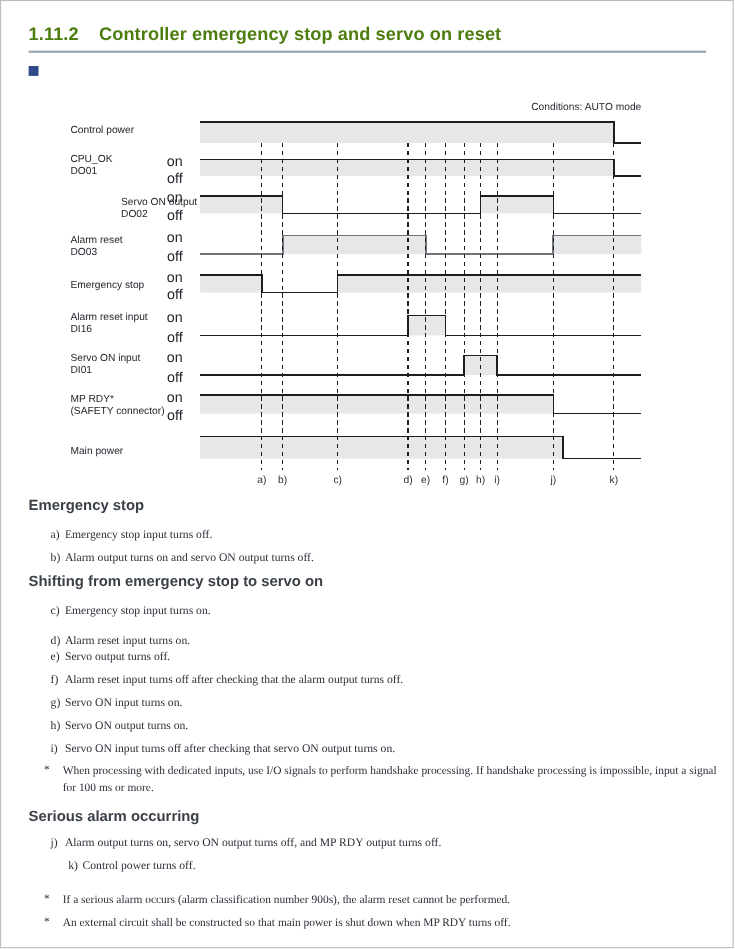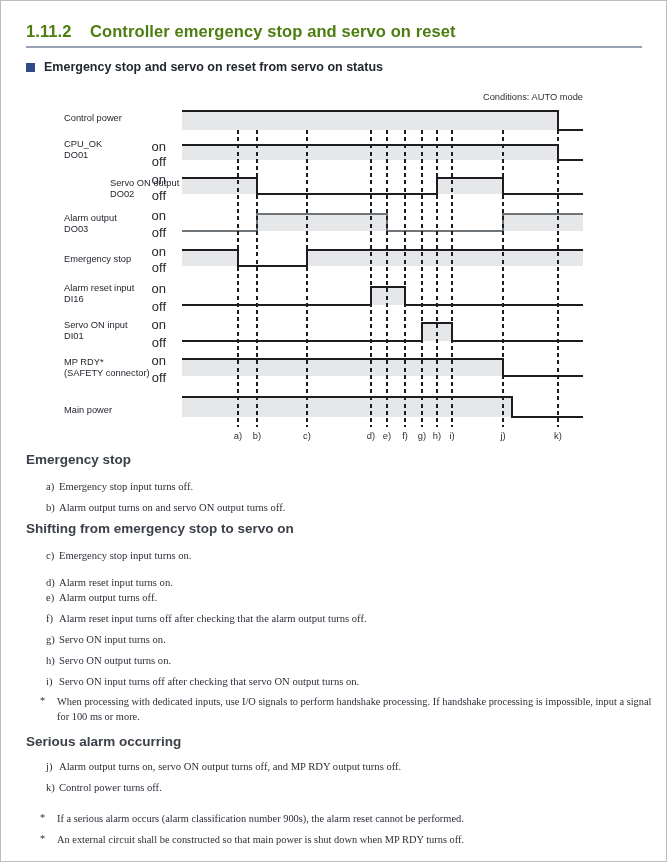--- a/index.html
+++ b/index.html
@@ -68,21 +68,20 @@
 <body>
 
 <div class="page-border"></div>
 
 <div class="sec-head">
   <span class="sec-num">1.11.2</span><span>Controller emergency stop and servo on reset</span>
 </div>
 <div class="sec-rule"></div>
 <div class="sub-head">
   <span class="sq"></span>
-  <span>Emergency stop and servo on reset from servo on status</span>
 </div>
 
 <div id="diagram">
   <div class="cond">Conditions: AUTO mode</div>
   <div id="labels">
       <div class="row-label" style="left: 64px; top: 113px;">
         <div>Control power</div>
       </div>
       <div class="row-label" style="left: 64px; top: 139px;">
         <div>CPU_OK</div>
@@ -90,21 +89,21 @@
       </div>
       <div class="onoff" style="left: 150px; top: 139px;">on</div>
       <div class="onoff" style="left: 150px; top: 154px;">off</div>
       <div class="row-label" style="left: 64px; top: 178px; margin-left: 46px;">
         <div>Servo ON output</div>
         <div>DO02</div>
       </div>
       <div class="onoff" style="left: 150px; top: 172px;">on</div>
       <div class="onoff" style="left: 150px; top: 188px;">off</div>
       <div class="row-label" style="left: 64px; top: 213px;">
-        <div>Alarm output</div>
+        <div>Alarm reset</div>
         <div>DO03</div>
       </div>
       <div class="onoff" style="left: 150px; top: 208px;">on</div>
       <div class="onoff" style="left: 150px; top: 225px;">off</div>
       <div class="row-label" style="left: 64px; top: 254px;">
         <div>Emergency stop</div>
       </div>
       <div class="onoff" style="left: 150px; top: 244px;">on</div>
       <div class="onoff" style="left: 150px; top: 260px;">off</div>
       <div class="row-label" style="left: 64px; top: 283px;">
@@ -176,28 +175,28 @@
     </svg>
 </div>
 
 <div id="body-text">
     <div class="h2" style="top: 452px;">Emergency stop</div>
     <div class="item" style="top: 481px;"><span class="mk">a)</span><span>Emergency stop input turns off.</span></div>
     <div class="item" style="top: 502px;"><span class="mk">b)</span><span>Alarm output turns on and servo ON output turns off.</span></div>
     <div class="h2" style="top: 521px;">Shifting from emergency stop to servo on</div>
     <div class="item" style="top: 550px;"><span class="mk">c)</span><span>Emergency stop input turns on.</span></div>
     <div class="item" style="top: 577px;"><span class="mk">d)</span><span>Alarm reset input turns on.</span></div>
-    <div class="item" style="top: 592px;"><span class="mk">e)</span><span>Alarm output turns off.</span></div>
+    <div class="item" style="top: 592px;"><span class="mk">e)</span><span>Servo output turns off.</span></div>
     <div class="item" style="top: 613px;"><span class="mk">f)</span><span>Alarm reset input turns off after checking that the alarm output turns off.</span></div>
     <div class="item" style="top: 634px;"><span class="mk">g)</span><span>Servo ON input turns on.</span></div>
     <div class="item" style="top: 655px;"><span class="mk">h)</span><span>Servo ON output turns on.</span></div>
     <div class="item" style="top: 676px;"><span class="mk">i)</span><span>Servo ON input turns off after checking that servo ON output turns on.</span></div>
     <div class="h2" style="top: 734px;">Serious alarm occurring</div>
     <div class="item" style="top: 761px;"><span class="mk">j)</span><span>Alarm output turns on, servo ON output turns off, and MP RDY output turns off.</span></div>
-    <div class="item" style="top: 782px;"><span class="mk">k)</span><span>Control power turns off.</span></div>
+    <div class="item" style="top: 782px; margin-left: 16px;"><span class="mk">k)</span><span>Control power turns off.</span></div>
   </div>
 
 <div class="note" id="note-mid" style="top:695px;">
   <span class="star">*</span>
   <span class="txt">When processing with dedicated inputs, use I/O signals to perform handshake processing. If handshake processing is impossible, input a signal for 100 ms or more.</span>
 </div>
 <div class="note" id="note-b1" style="top:812px;">
   <span class="star">*</span>
   <span class="txt">If a serious alarm occurs (alarm classification number 900s), the alarm reset cannot be performed.</span>
 </div>

